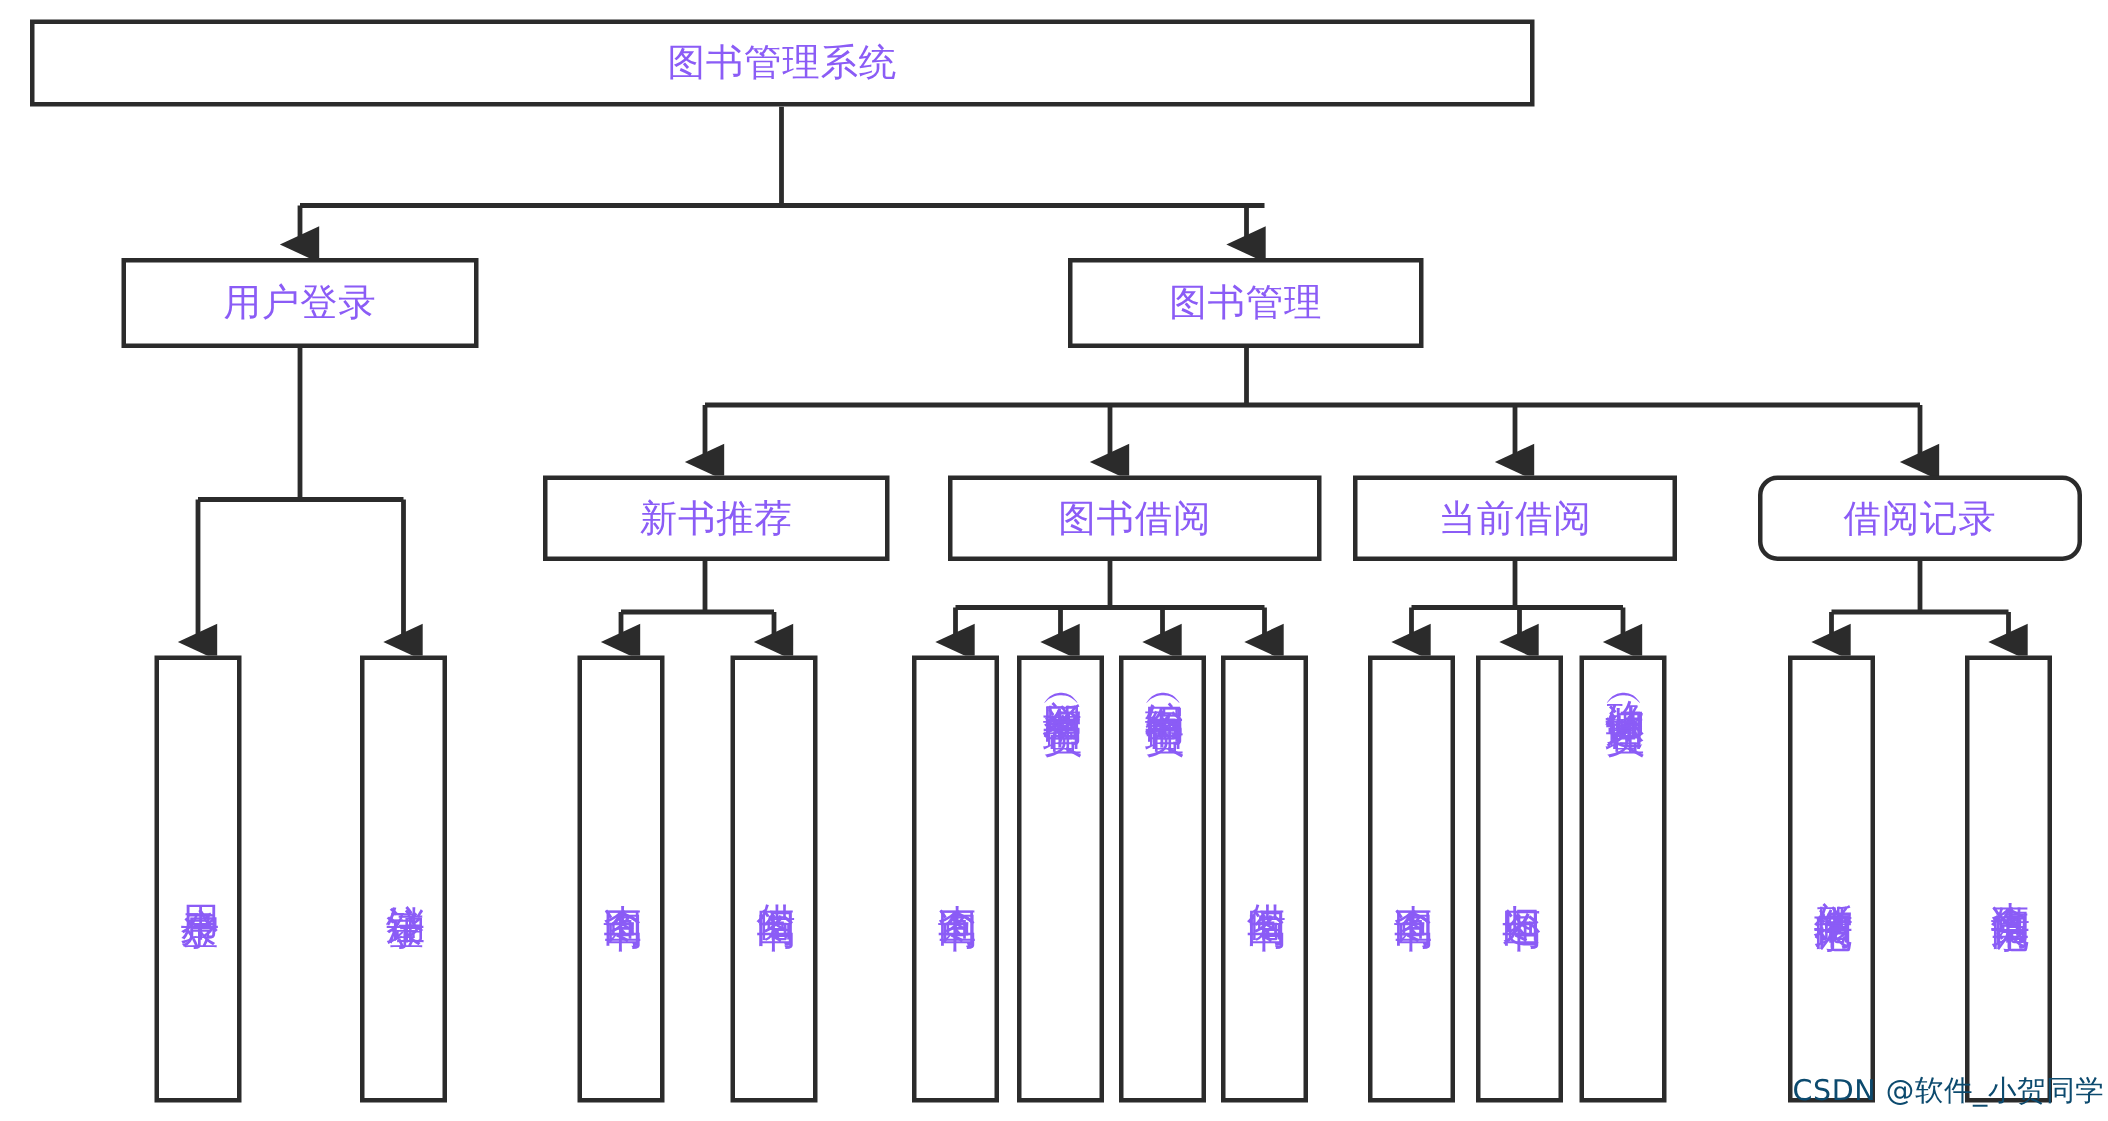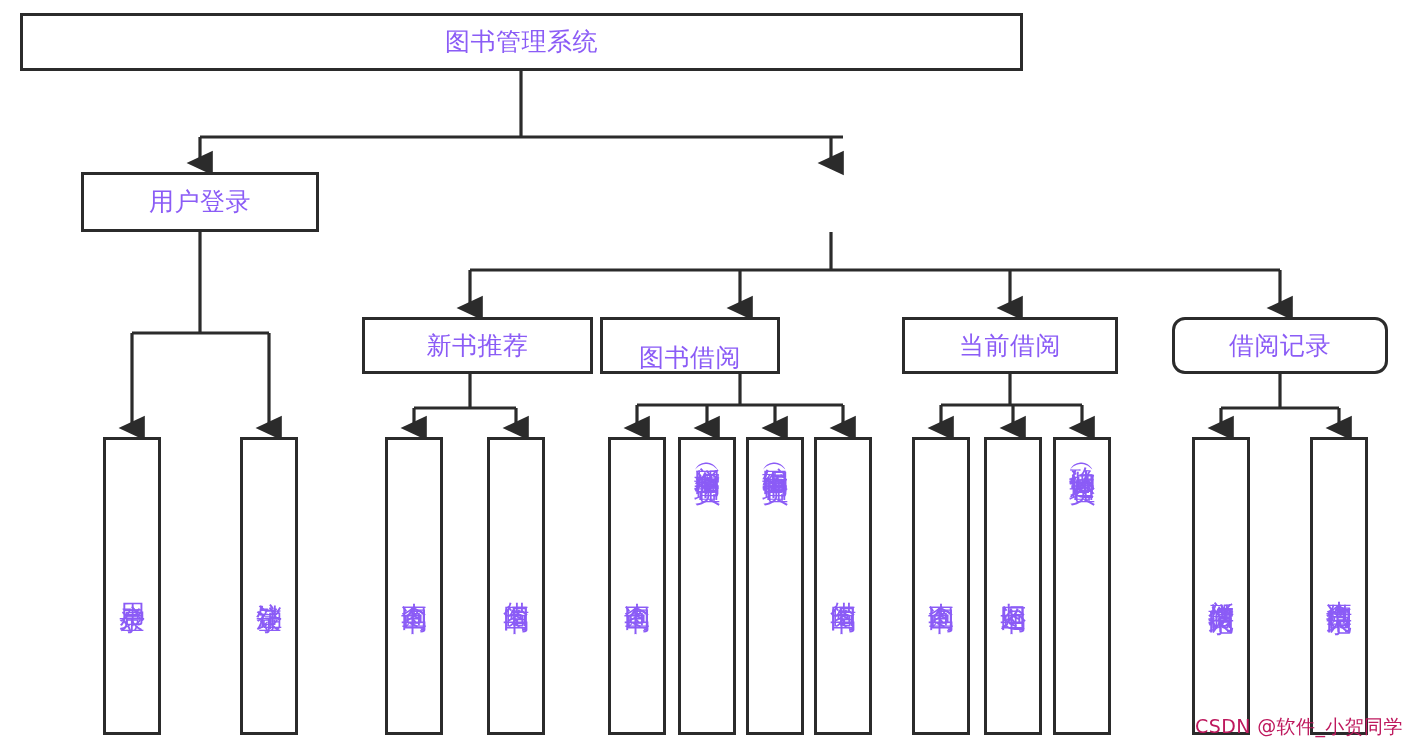--- a/index.html
+++ b/index.html
@@ -60,21 +60,21 @@
     font-size: 26px;
     line-height: 1.22;
     letter-spacing: 2px;
     white-space: nowrap;
   }
   .node.vert.toparea {
     align-items: flex-start;
   }
   .watermark {
     position: absolute;
-    color: #be185d;
+    color: #0c4a6e;
     font-size: 19px;
     white-space: nowrap;
     letter-spacing: 0.4px;
   }
 </style>
 </head>
 <body>
 
 <div id="diagram-root">
 
@@ -143,25 +143,28 @@
     </g>
   </svg>
 
   <div class="node horiz root" style="left:20px; top:13px; width:1003px; height:58px;">
     <span class="lbl">图书管理系统</span>
   </div>
 
   <div class="node horiz" style="left:81px; top:172px; width:238px; height:60px;">
     <span class="lbl">用户登录</span>
   </div>
+  <div class="node horiz" style="left:712px; top:172px; width:237px; height:60px;">
+    <span class="lbl">图书管理</span>
+  </div>
 
   <div class="node horiz" style="left:362px; top:317px; width:231px; height:57px;">
     <span class="lbl">新书推荐</span>
   </div>
-  <div class="node horiz" style="left:600px; top:317px; width:180px; height:57px;align-items:flex-end;">
+  <div class="node horiz" style="left:632px; top:317px; width:249px; height:57px;">
     <span class="lbl">图书借阅</span>
   </div>
   <div class="node horiz" style="left:902px; top:317px; width:216px; height:57px;">
     <span class="lbl">当前借阅</span>
   </div>
   <div class="node horiz" style="left:1172px; top:317px; width:216px; height:57px;border-radius:13px;">
     <span class="lbl">借阅记录</span>
   </div>
 
   <div class="node vert" style="left:103px; top:437px; width:58px; height:298px;">

